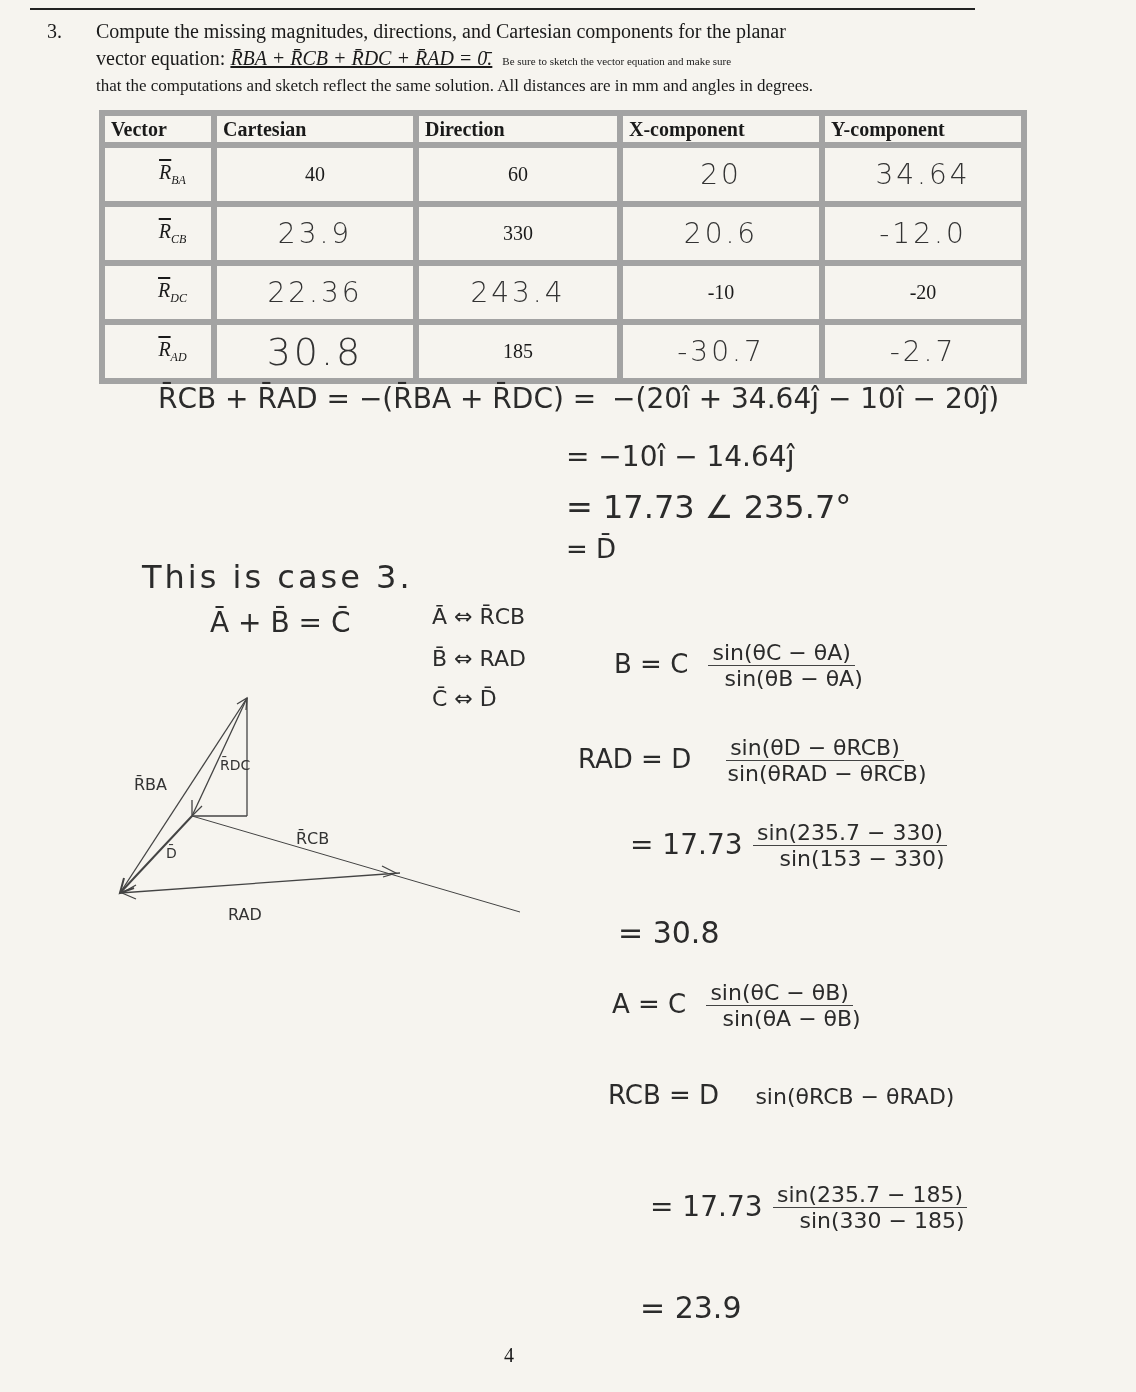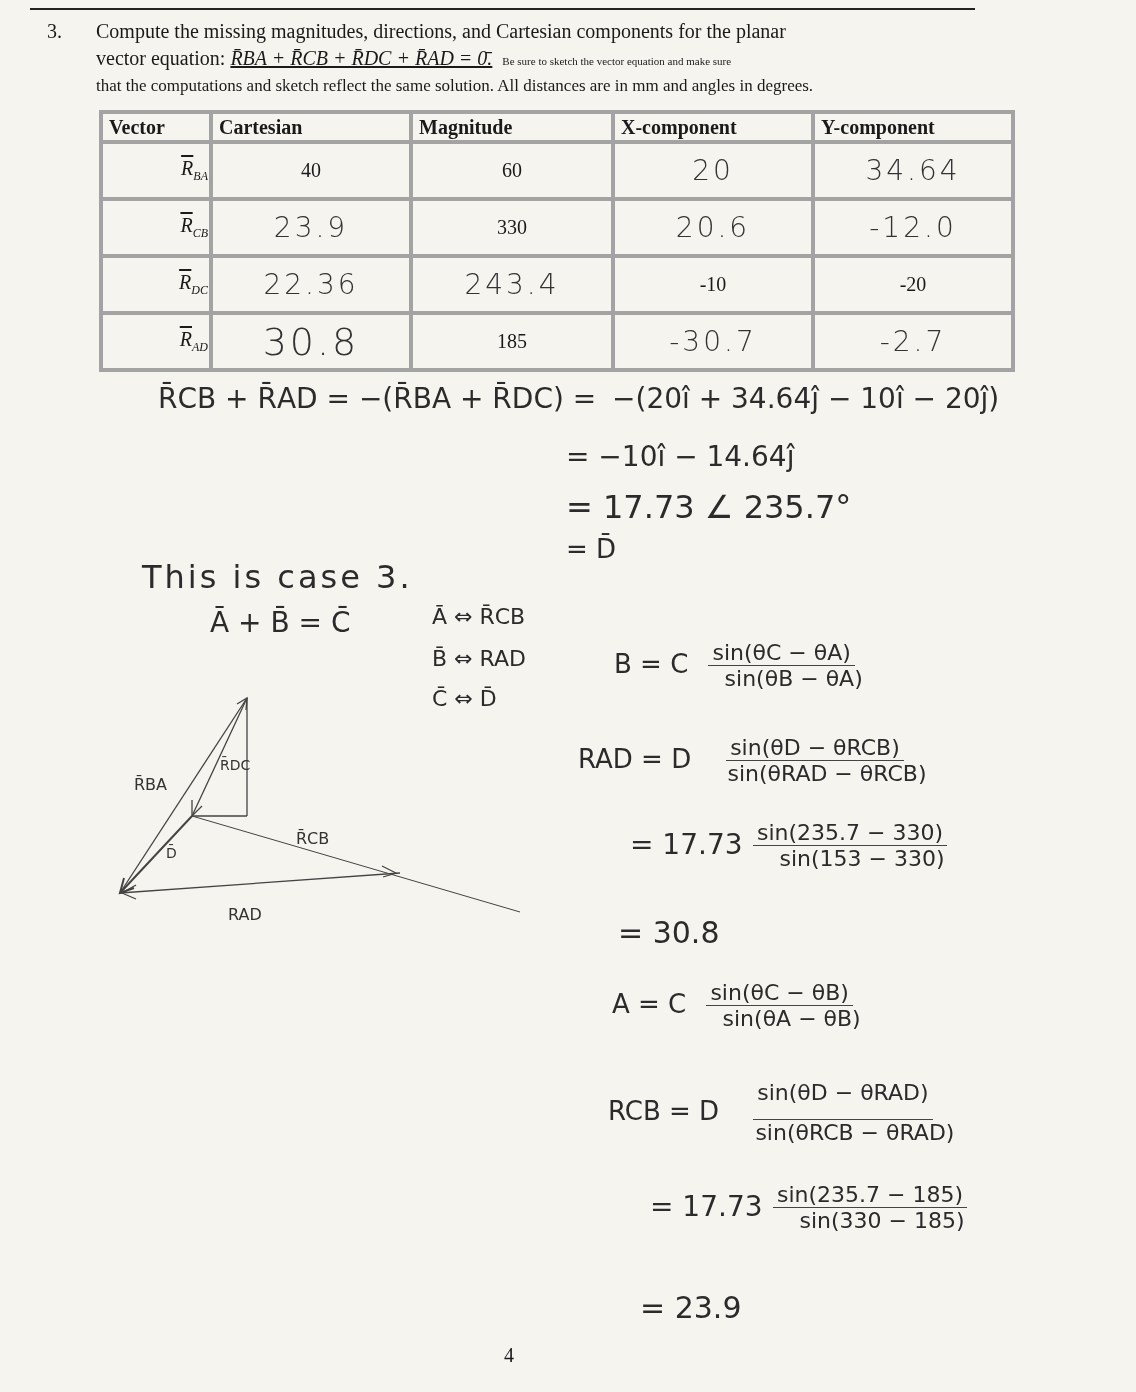--- a/index.html
+++ b/index.html
@@ -14,24 +14,24 @@
   .qline { position:absolute; left:96px; font-size:20px; white-space:nowrap; }
   .qline .small { font-size:11px; }
   .qline i { font-style:italic;text-decoration:underline; }
   .ovl { text-decoration:overline; }
   sub { font-size:12px; }
 
   table.vt {
     position:absolute; left:99px; top:110px; border-collapse:collapse;
     font-size:20px;
   }
-  table.vt th, table.vt td { border:4px solid #a3a3a3; }
+  table.vt th, table.vt td { border:6px solid #a3a3a3; }
   table.vt th { font-weight:bold; text-align:left; padding:0 6px; height:26px; }
   table.vt td { height:51px; text-align:center; }
-  table.vt td.vec { text-align:right; padding-left:30px; font-style:italic; }
+  table.vt td.vec { text-align:center; padding-left:30px; font-style:italic; }
   .hand { font-family:"DejaVu Sans", sans-serif; font-weight:200; color:#333; letter-spacing:3px; }
   .hw { position:absolute; font-family:"DejaVu Sans", sans-serif; color:#2b2b2b; white-space:nowrap; font-weight:normal; }
   .frac { display:inline-flex; flex-direction:column; align-items:center; vertical-align:middle; }
   .frac .num { border-bottom:1.5px solid #444; padding:0 4px; }
   .frac .den { padding:0 4px;margin-left:24px; }
   .pagenum { position:absolute; left:504px; top:1344px; font-size:20px; }
   svg.sketch { position:absolute; left:100px; top:680px; }
 </style>
 </head>
 <body>
@@ -44,21 +44,21 @@
   <span>vector equation: </span><i>R̄BA + R̄CB + R̄DC + R̄AD = 0̄.</i>&nbsp;
   <span class="small">Be sure to sketch the vector equation and make sure</span>
 </div>
 <div class="qline" style="top:76px; font-size:17px">that the computations and sketch reflect the same solution. All distances are in mm and angles in degrees.</div>
 
 <table class="vt">
   <tbody>
       <tr>
     <th style="width:94px">Vector</th>
     <th style="width:184px">Cartesian</th>
-    <th style="width:186px">Magnitude</th>
+    <th style="width:186px">Direction</th>
     <th style="width:184px">X-component</th>
     <th style="width:184px">Y-component</th>
   </tr>
   <tr>
     <td class="vec"><span class="ovl">R</span><sub>BA</sub></td>
     <td>40</td>
     <td>60</td>
     <td class="hand" style="font-size:28px">20</td>
     <td class="hand" style="font-size:28px">34.64</td>
   </tr>
@@ -126,21 +126,20 @@
   <span>A = C</span>
   <span class="frac" style="font-size:22px">
       <span class="num">sin(θC − θB)</span>
       <span class="den">sin(θA − θB)</span>
     </span>
 </div>
 
 <div class="hw" style="left:608px; top:1080px; font-size:26px">
   <span>RCB = D</span>
   <span class="frac" style="font-size:22px">
-      <span class="num" style="padding-bottom:14px">sin(θD − θRAD)</span>
       <span class="den">sin(θRCB − θRAD)</span>
     </span>
 </div>
 <div class="hw" style="left:650px; top:1182px; font-size:28px">
   <span>= 17.73</span>
   <span class="frac" style="font-size:22px">
       <span class="num">sin(235.7 − 185)</span>
       <span class="den">sin(330 − 185)</span>
     </span>
 </div>

